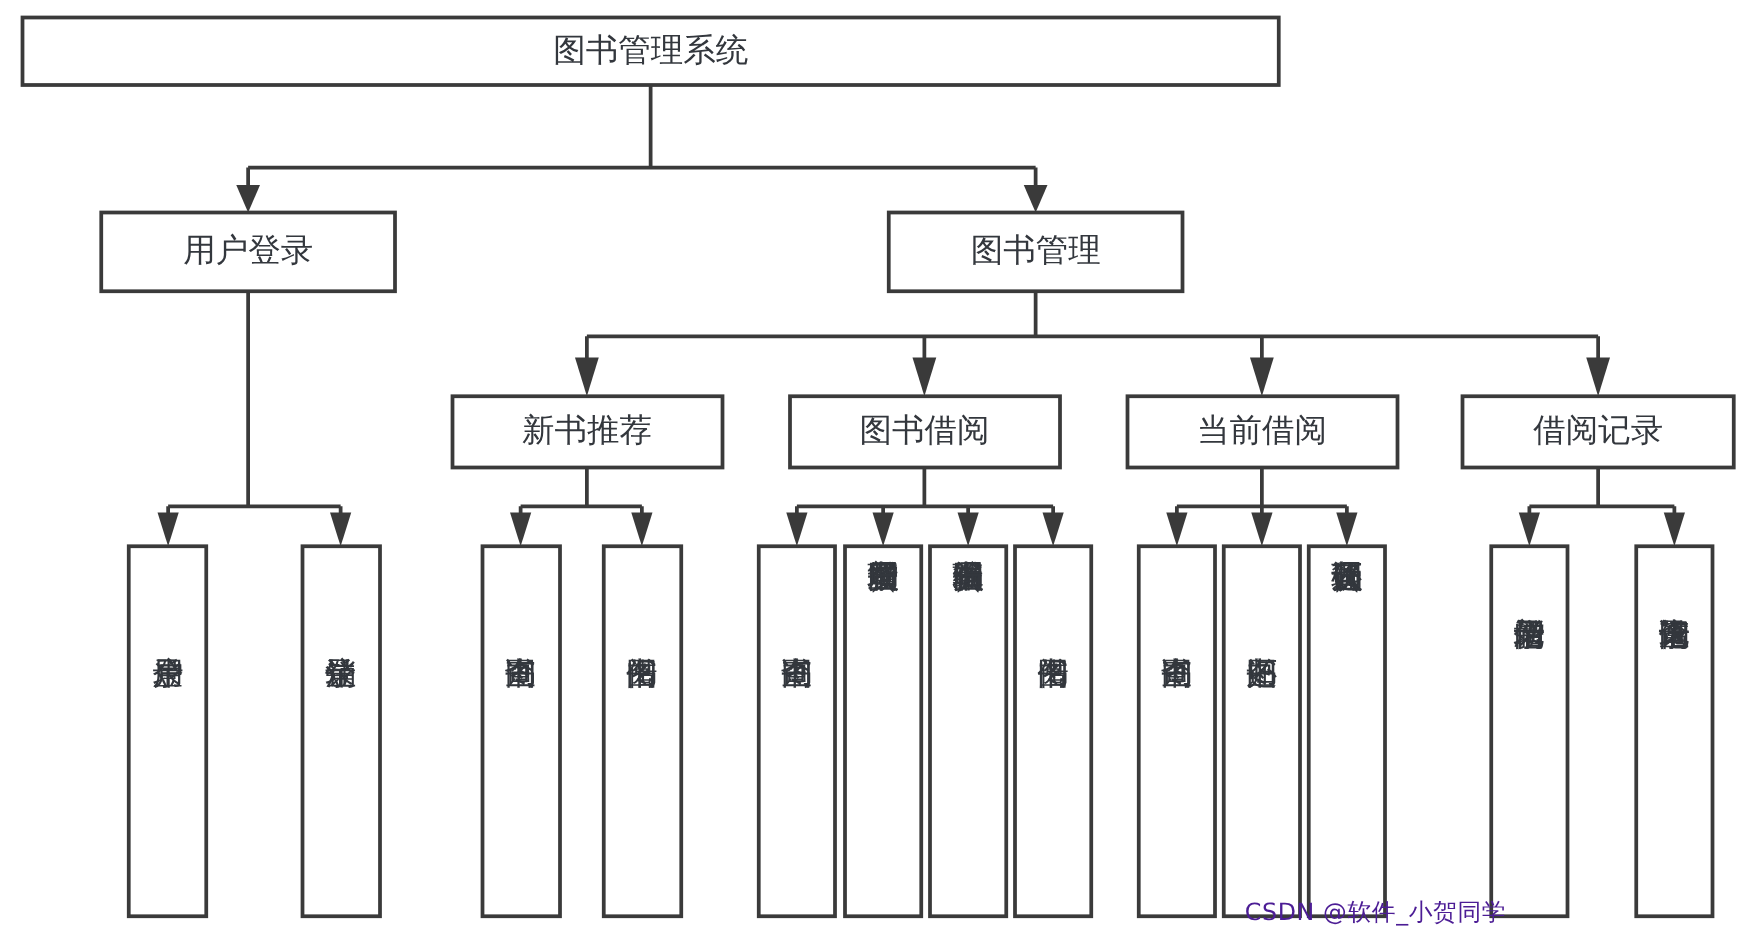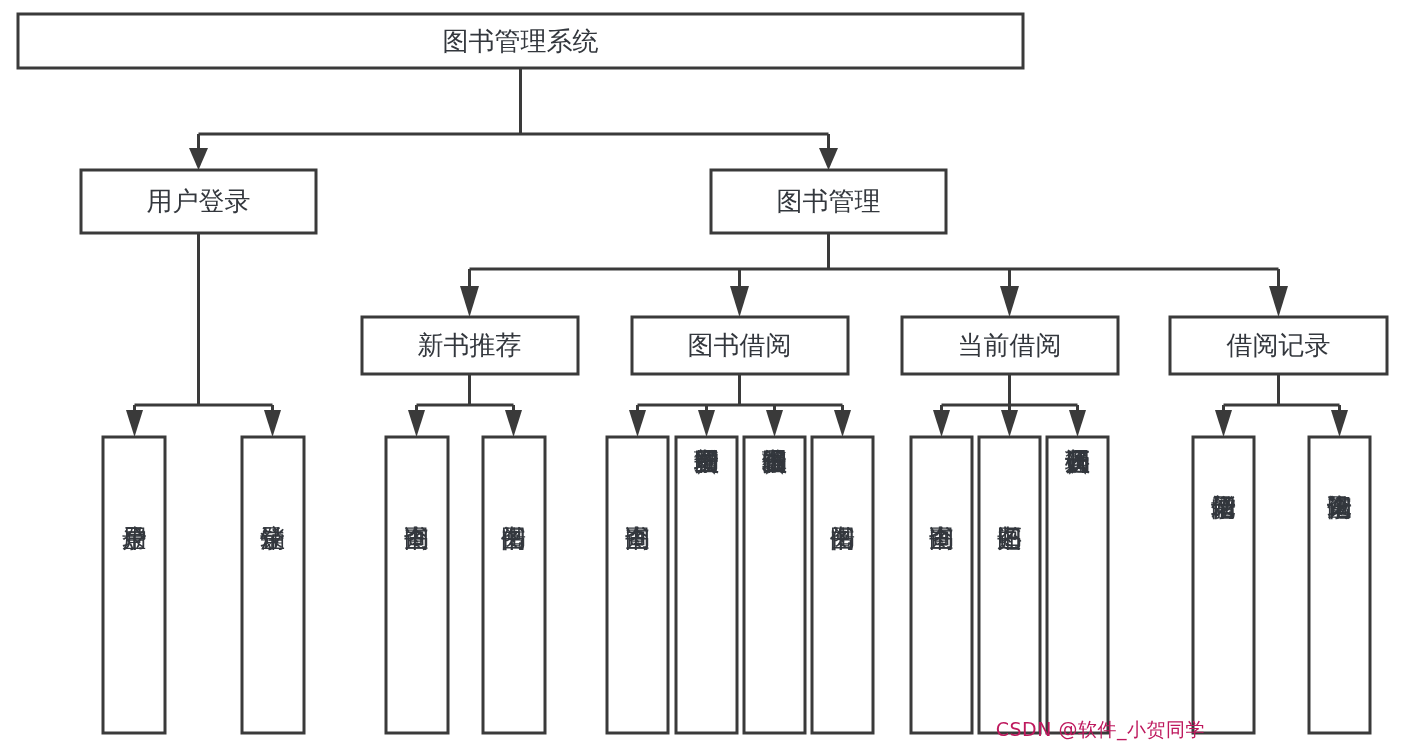--- a/index.html
+++ b/index.html
@@ -56,21 +56,21 @@
   }
   .leaf-label tspan {
     text-anchor: middle;
   }
   #watermark {
     position: absolute;
     right: 10px;
     bottom: 4px;
     font-family: "DejaVu Sans", "Liberation Sans", sans-serif;
     font-size: 19px;
-    color: #be185d;
+    color: #4c1d95;
     letter-spacing: 0.5px;
     white-space: nowrap;
     user-select: none;
   }
 </style>
 </head>
 <body>
 
 <div id="diagram-root">
   <svg id="tree-svg" viewBox="0 0 1405 747" xmlns="http://www.w3.org/2000/svg">

